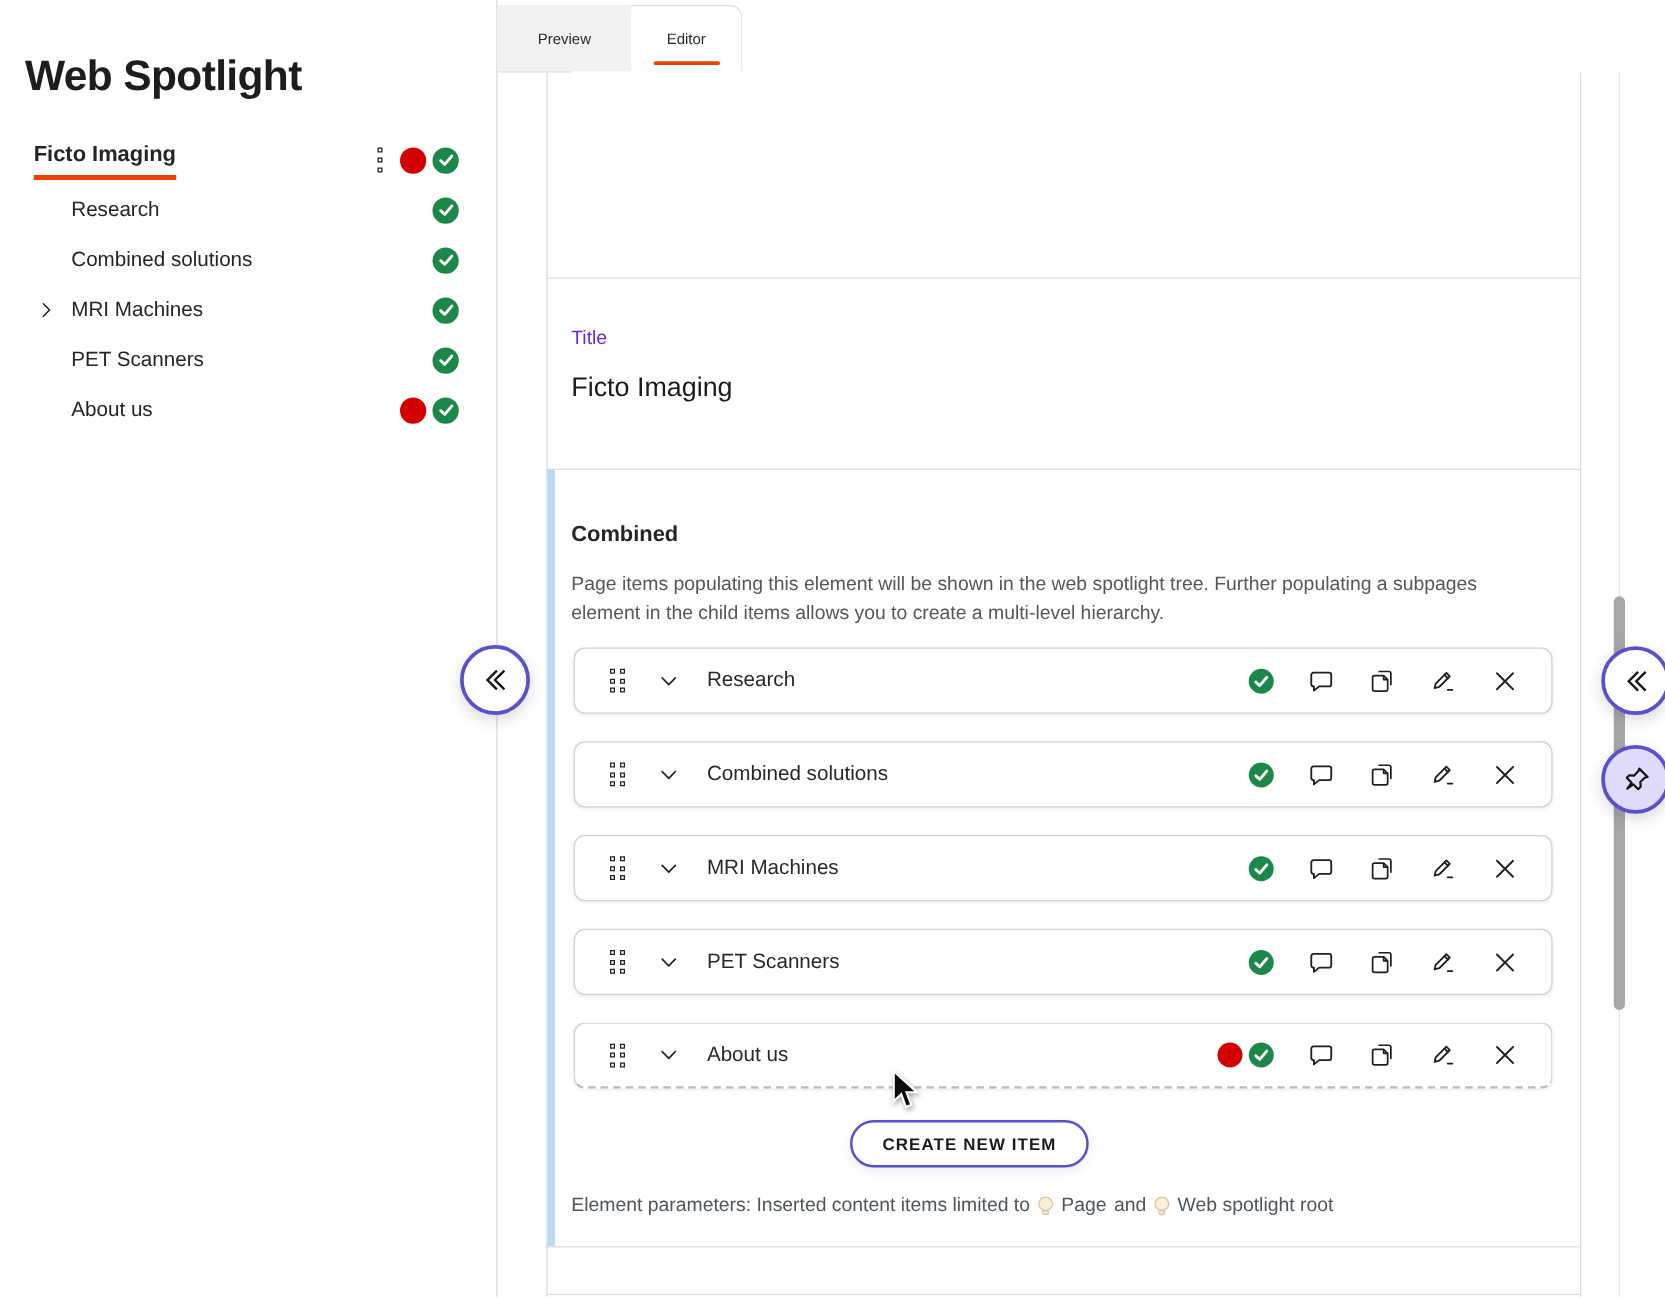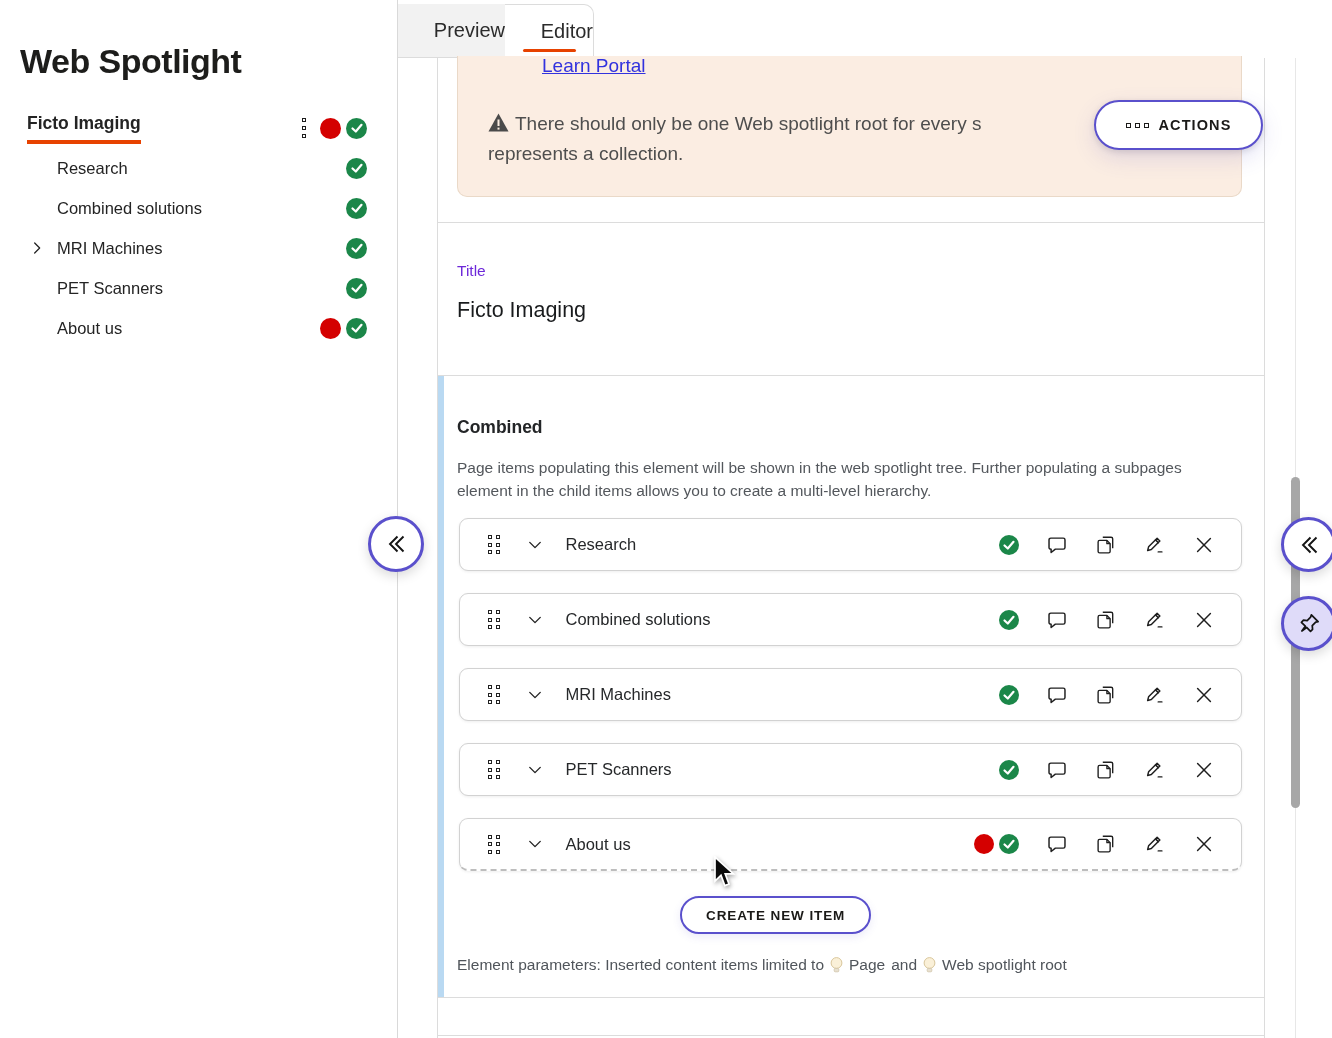--- a/index.html
+++ b/index.html
@@ -19,21 +19,21 @@
   .tree-spacer { flex:1; }
   .kebab { display:flex; flex-direction:column; gap:4px; margin-right:14px; }
   .kebab i { width:4px; height:4px; border:1.2px solid #1c1c1c; display:block; }
   .dot-red { width:21px; height:21px; border-radius:50%; background:#d40000; }
   .dot-green { width:21px; height:21px; border-radius:50%; background:#1b8749; display:flex; align-items:center; justify-content:center; }
   .statuses { display:flex; align-items:center; gap:5px; }
 
   .v-divider { position:absolute; left:397px; top:0; width:1px; height:1038px; background:#d9d9d9; }
 
   
-  .tab { position:absolute; top:4px; height:53px; display:flex; align-items:center; justify-content:flex-end; font-size:20px; color:#2b2b2b; cursor:pointer; }
+  .tab { position:absolute; top:4px; height:53px; display:flex; align-items:center; justify-content:center; font-size:12px; color:#2b2b2b; cursor:pointer; }
   .tab-preview { left:398px; width:107px; background:#f2f2f2; }
   .tab-editor { left:505px; width:89px; background:#fff; border-top:1px solid #dcdcdc; border-right:1px solid #dcdcdc; border-top-right-radius:10px; }
   .tab-editor .underline { position:absolute; bottom:5px; left:18px; width:53px; height:3px; background:#e74200; border-radius:2px; }
   .tabline { position:absolute; left:398px; top:57px; width:59px; height:1px; background:#dcdcdc; }
 
   
   .frame-l { position:absolute; left:437px; top:58px; width:1px; height:980px; background:#dcdcdc; }
   .frame-r { position:absolute; left:1264px; top:58px; width:1px; height:980px; background:#dcdcdc; }
   .hline { position:absolute; left:437px; width:827px; height:1px; background:#dcdcdc; }
 
@@ -185,40 +185,21 @@
   </div>
   <div class="tabline"></div>
 
   <div class="frame-l"></div>
   <div class="frame-r"></div>
   <div class="hline" style="top:222px"></div>
   <div class="hline" style="top:375px"></div>
   <div class="hline" style="top:997px"></div>
   <div class="hline" style="top:1035px"></div>
 
-  <div class="banner">
-    <a>Learn Portal</a>
-    <div class="warn">
-      <svg width="21" height="19" viewBox="0 0 21 19">
-          <path d="M10.5 0.5 L20.5 18.5 H0.5 Z" fill="#4a4a4a"></path>
-          <rect x="9.5" y="6.5" width="2" height="6.5" fill="#fbede2"></rect>
-          <rect x="9.5" y="14.6" width="2" height="2" fill="#fbede2"></rect>
-        </svg><span>There should only be one Web spotlight root for every s</span><br>
-      <span>represents a collection.</span>
-    </div>
-  </div>
-
-  <button class="btn-pill actions-btn">
-    <span class="sq3">
-        <i></i>
-        <i></i>
-        <i></i>
-      </span>
-    <span>ACTIONS</span>
-  </button>
+
 
   <div class="field-label">Title</div>
   <div class="field-value">Ficto Imaging</div>
 
   <div class="blue-bar"></div>
   <div class="sp-heading">Combined</div>
   <div class="sp-desc">Page items populating this element will be shown in the web spotlight tree. Further populating a subpages element in the child items allows you to create a multi-level hierarchy.</div>
   <div id="sp-rows">
       <div class="sp-row" style="top: 518px;">
         <span class="drag">

